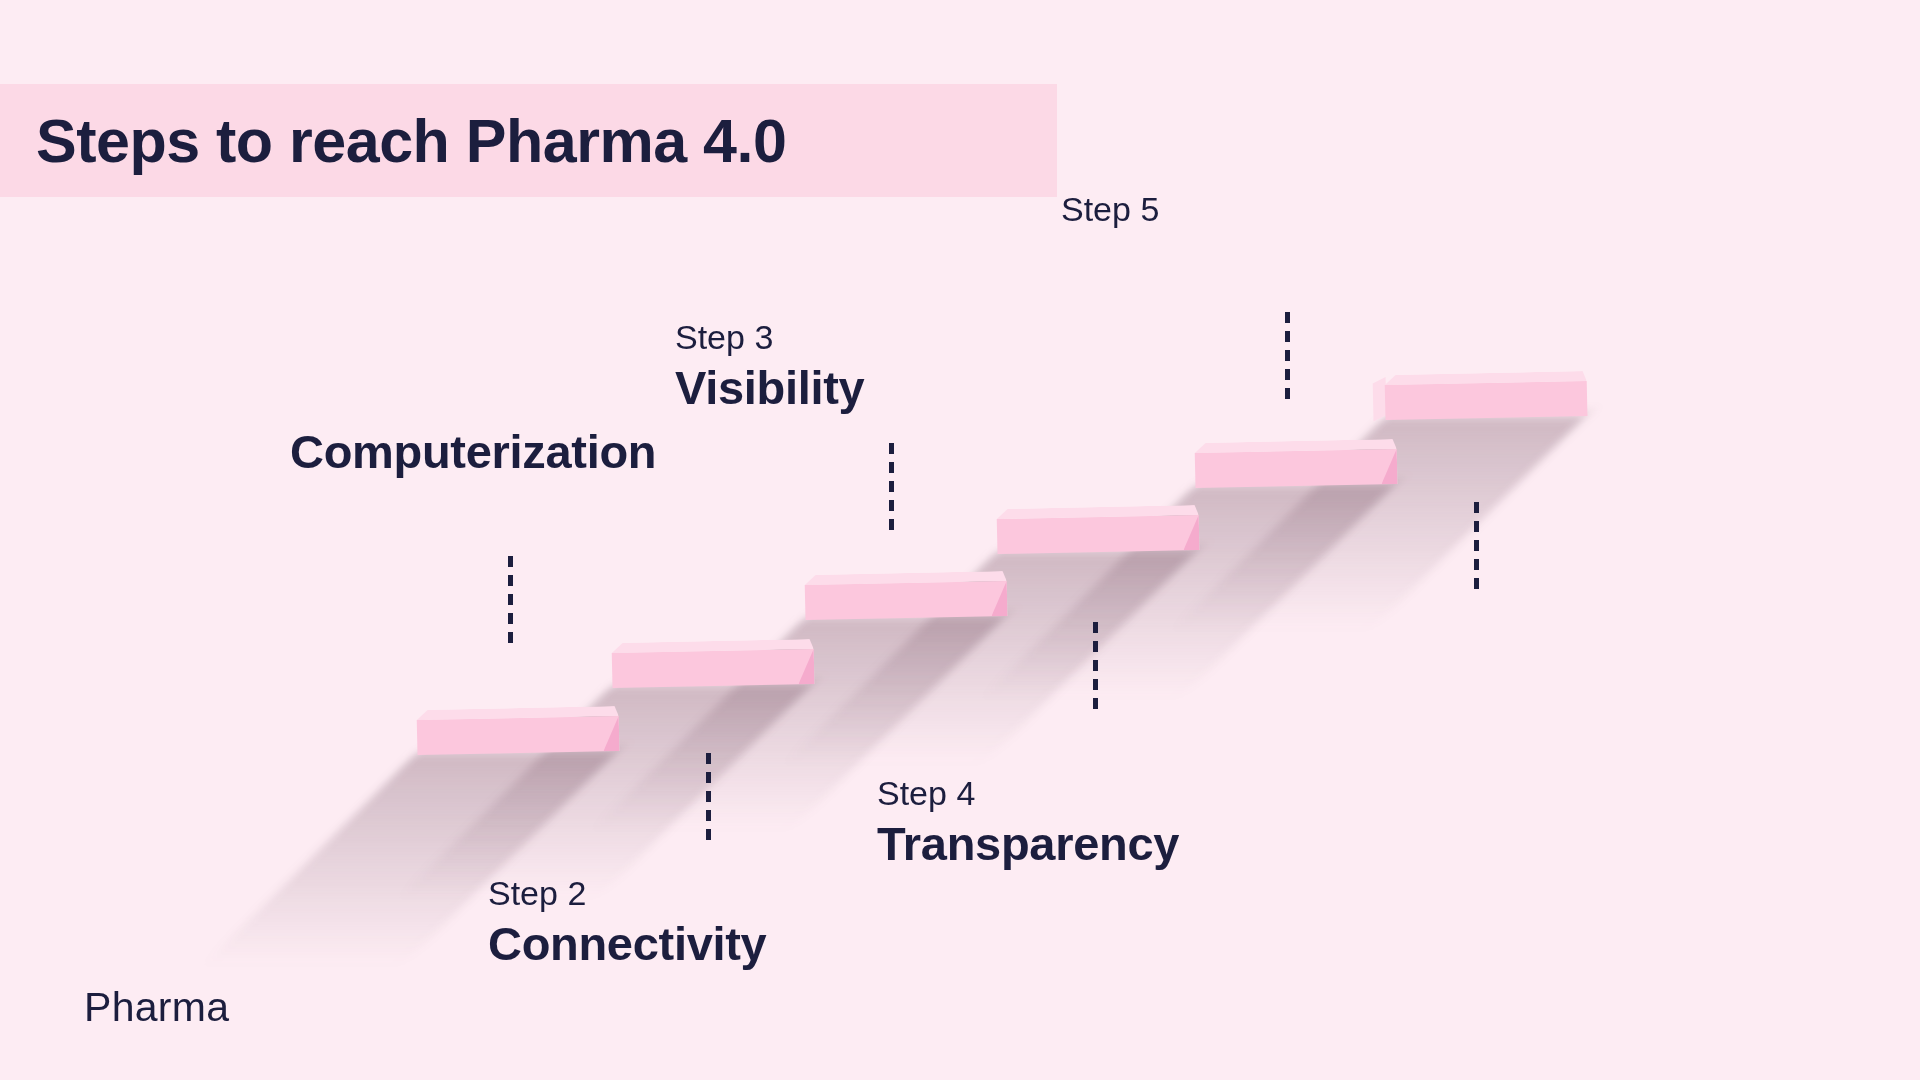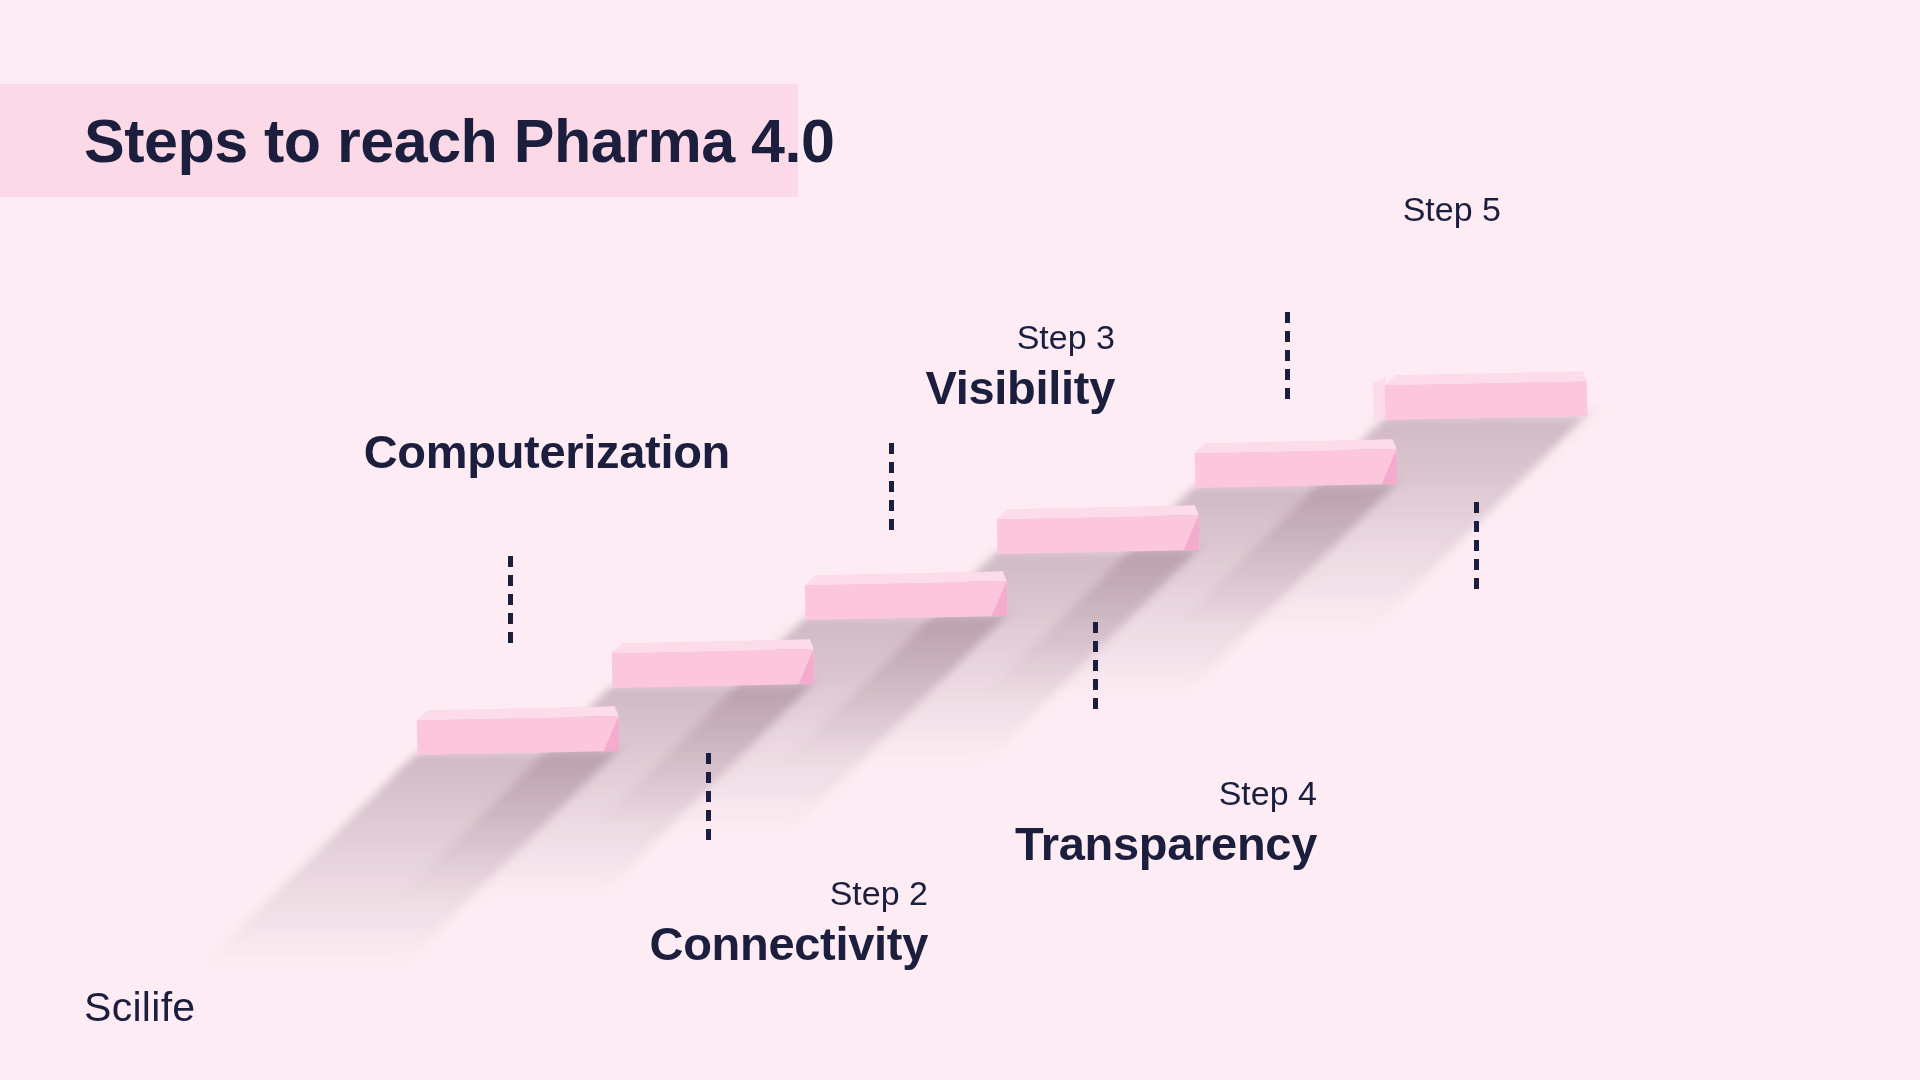--- a/index.html
+++ b/index.html
@@ -10,24 +10,24 @@
   .stage{
     position:relative;
     width:1920px;height:1080px;
     overflow:hidden;
     background:var(--bg,#fdecf3);
   }
 
   
   .title-band{
     position:absolute;left:0;top:84px;
-    width:798px;height:113px;
+    width:1057px;height:113px;
     background:var(--band,#fcd9e6);
     display:flex;align-items:center;
-    padding-left:84px;box-sizing:border-box;
+    padding-left:36px;box-sizing:border-box;
   }
   .title{
     font-size:61px;font-weight:700;
     color:var(--navy,#1c1e3e);
     letter-spacing:-0.5px;
     white-space:nowrap;
   }
 
   
   .bar{
@@ -75,21 +75,21 @@
   }
   .d1{left:508px;top:556px;height:89px}
   .d2{left:706px;top:753px;height:93px}
   .d3{left:889px;top:443px;height:89px}
   .d4{left:1093px;top:622px;height:87px}
   .d5{left:1285px;top:312px;height:89px}
   .d6{left:1474px;top:502px;height:89px}
 
   
   .label{
-    position:absolute;width:440px;text-align:right;
+    position:absolute;width:440px;text-align:left;
     color:var(--navy,#1c1e3e);
   }
   .step-num{font-size:34px;font-weight:400;line-height:1.28;}
   .step-name{font-size:47px;font-weight:700;line-height:1.18;letter-spacing:-0.3px;}
   .l1{left:290px;top:424px}
   .l2{left:488px;top:872px}
   .l3{left:675px;top:316px}
   .l4{left:877px;top:772px}
   .l5{left:1061px;top:188px}
   .l6{left:1258px;top:628px}
@@ -170,15 +170,15 @@
   <div class="label l4">
     <div class="step-num">Step 4</div>
     <div class="step-name">Transparency</div>
   </div>
   <div class="label l5">
     <div class="step-num">Step 5</div>
   </div>
   <div class="label l6">
   </div>
 
-  <div class="logo">Scilife</div>
+  <div class="logo">Pharma</div>
 
 </div>
 
 </body></html>

